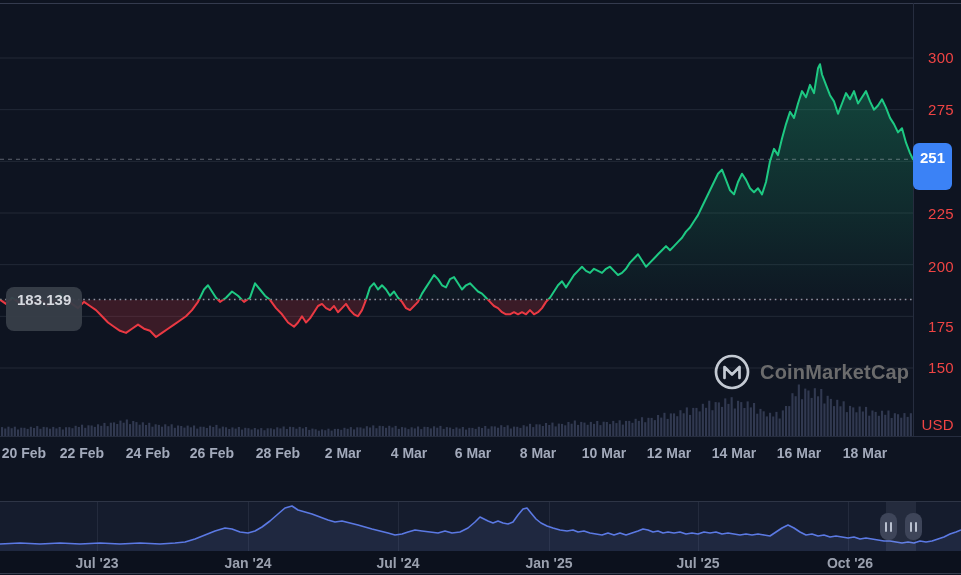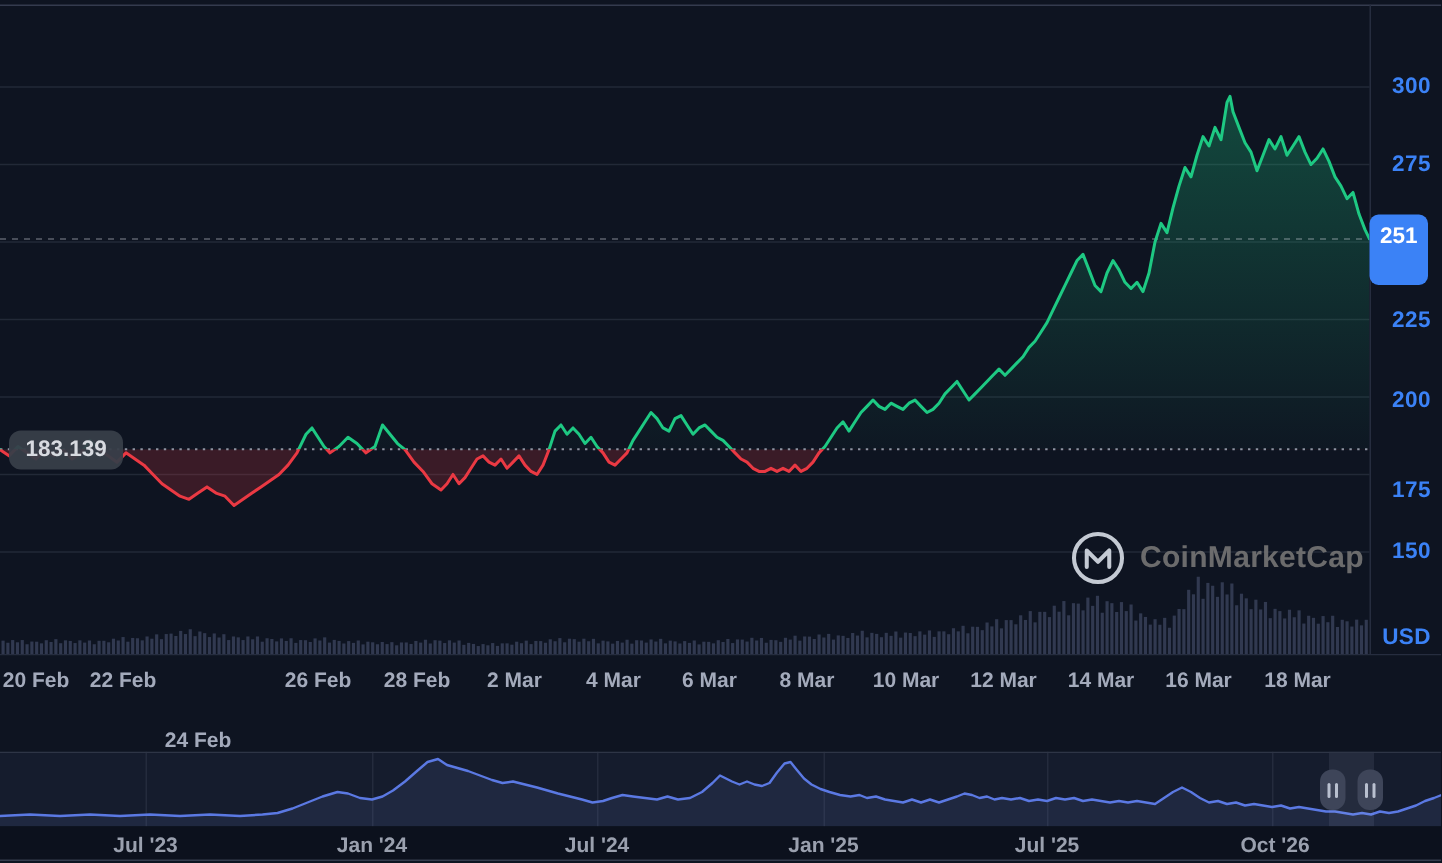--- a/index.html
+++ b/index.html
@@ -7,29 +7,29 @@
   .app{
     position:relative;width:961px;height:575px;overflow:hidden;
     background:#0e1421;font-family:"Liberation Sans","DejaVu Sans",sans-serif;
     user-select:none;
   }
   svg{display:block;position:absolute;left:0;}
   #main-chart{top:0;}
   #nav-chart{top:501px;}
   .y-label{
     position:absolute;left:912px;width:42px;text-align:right;
-    font-size:15px;font-weight:700;color:#3b82f6;letter-spacing:.3px;
+    font-size:15px;font-weight:400;color:#ef4444;letter-spacing:.3px;
   }
   .price-badge{
     position:absolute;left:913px;top:143px;width:39px;height:47px;
     background:#3b82f6;color:#ffffff;font-size:15px;font-weight:700;
     line-height:30px;text-align:center;border-radius:6px;z-index:4;
   }
   .baseline-pill{
-    position:absolute;left:6px;top:287px;height:26px;padding:0 11px;
+    position:absolute;left:6px;top:287px;height:44px;padding:0 11px;
     background:rgba(56,62,73,0.95);color:#d7dae0;font-size:15px;font-weight:700;
     line-height:26px;border-radius:8px;z-index:4;
   }
   .x-label{
     position:absolute;top:445px;transform:translateX(-50%);
     font-size:14px;font-weight:600;color:#a3aabb;white-space:nowrap;
   }
   .watermark{
     position:absolute;left:713px;top:353px;display:flex;align-items:center;
     opacity:.92;z-index:3;
@@ -381,21 +381,21 @@
       <div class="y-label" style="top: 258px;">200</div>
       <div class="y-label" style="top: 318px;">175</div>
       <div class="y-label" style="top: 359px;">150</div>
       <div class="y-label" style="top: 416px;">USD</div>
     </div>
   <div class="price-badge">251</div>
   <div class="baseline-pill">183.139</div>
   <div id="x-axis">
       <div class="x-label" style="left: 24px;">20 Feb</div>
       <div class="x-label" style="left: 82px;">22 Feb</div>
-      <div class="x-label" style="left: 132px; margin-top: 40px;">24 Feb</div>
+      <div class="x-label" style="left: 148px;">24 Feb</div>
       <div class="x-label" style="left: 212px;">26 Feb</div>
       <div class="x-label" style="left: 278px;">28 Feb</div>
       <div class="x-label" style="left: 343px;">2 Mar</div>
       <div class="x-label" style="left: 409px;">4 Mar</div>
       <div class="x-label" style="left: 473px;">6 Mar</div>
       <div class="x-label" style="left: 538px;">8 Mar</div>
       <div class="x-label" style="left: 604px; text-align: right;">10 Mar</div>
       <div class="x-label" style="left: 669px;">12 Mar</div>
       <div class="x-label" style="left: 734px;">14 Mar</div>
       <div class="x-label" style="left: 799px;">16 Mar</div>

